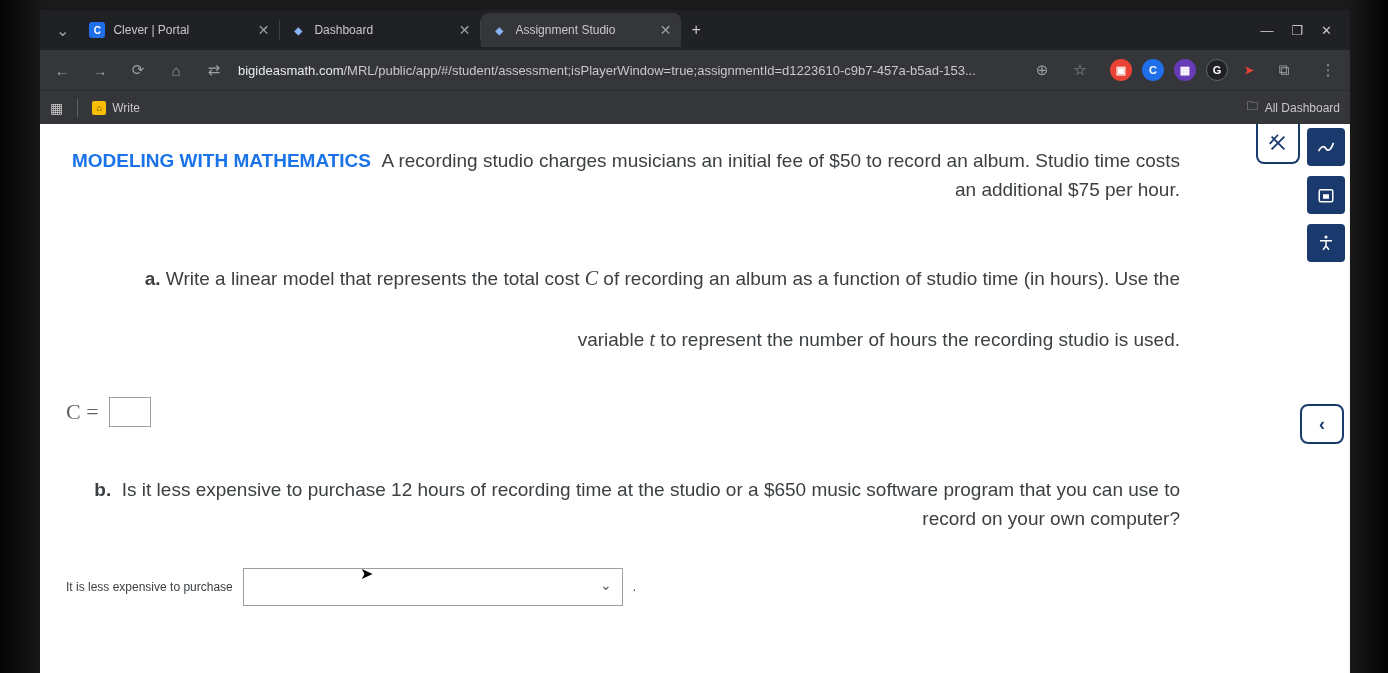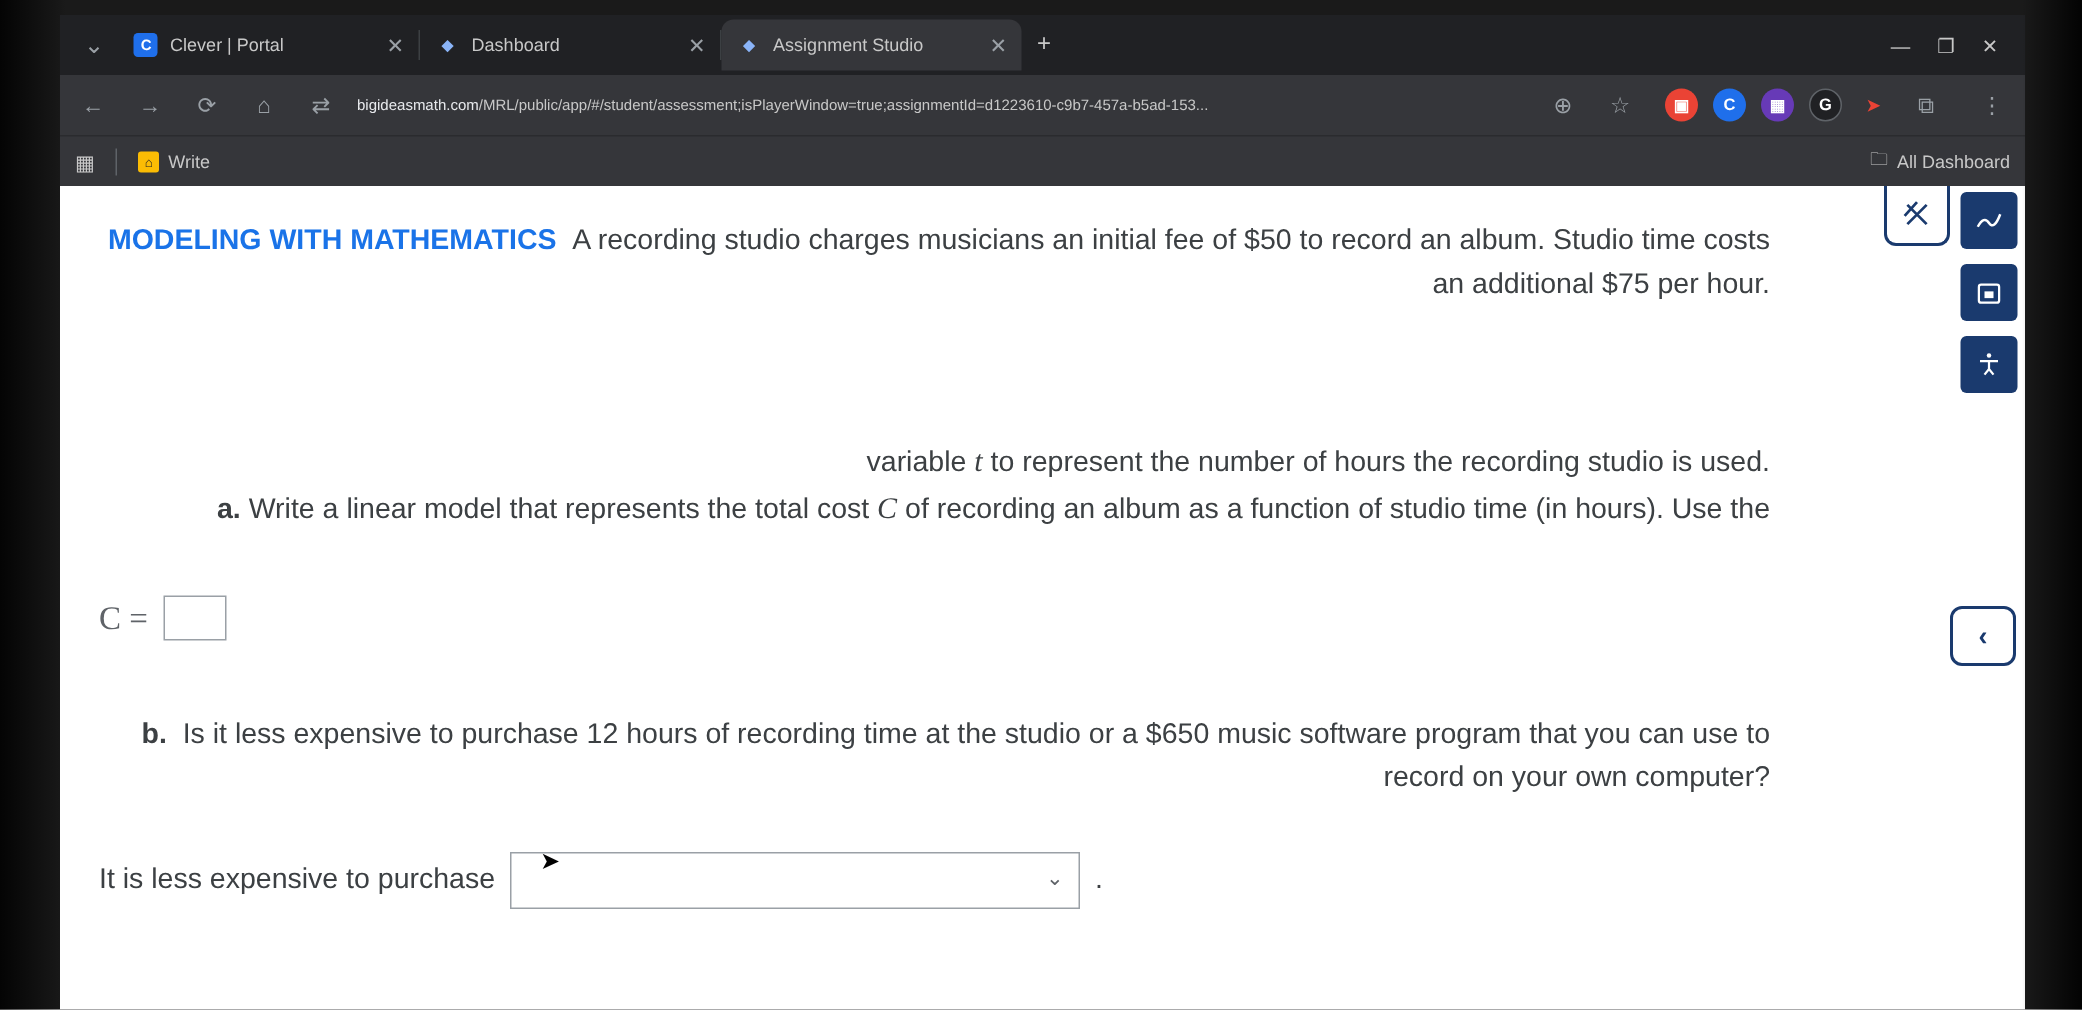--- a/index.html
+++ b/index.html
@@ -62,21 +62,21 @@
     background: #35363a;
     display: flex;
     align-items: center;
     padding: 0 8px;
     gap: 10px;
     color:#c8c8c8;
   }
   .addr-icon { width:28px; text-align:center; font-size:15px; cursor:pointer; color:#9aa0a6;}
   .url {
     flex:1;
-    font-size:10px;
+    font-size:13px;
     color:#c8c8c8;
     white-space:nowrap;
     overflow:hidden;
     text-overflow:ellipsis;
   }
   .url .host { color:#e8eaed; }
   .ext-icons { display:flex; gap:10px; align-items:center; padding:0 6px;}
   .ext-badge {
     width:22px; height:22px; border-radius:50%;
     display:flex; align-items:center; justify-content:center;
@@ -121,21 +121,21 @@
   }
   .spacer { height: 58px; }
   .part-label { font-weight:700; }
   .math-var { font-family: 'Times New Roman', serif; font-style: italic; font-size:20px;}
   .eq-row { display:flex; align-items:center; gap:10px; margin-top:40px; font-family:'Times New Roman', serif; font-size:22px; color:#5f6368;}
   .eq-box {
     width: 42px; height: 30px;
     border: 1px solid #9aa0a6;
     background:#fff;
   }
-  .answer-row { display:flex; align-items:center; gap:10px; margin-top:34px; font-size:19px; color:#3c4043;}
+  .answer-row { display:flex; align-items:center; gap:10px; margin-top:34px; font-size:12px; color:#3c4043;}
   .select-box {
     width: 380px; height: 38px;
     border: 1px solid #9aa0a6;
     background:#fff;
     position:relative;
   }
   .select-box::after {
     content:"⌄";
     position:absolute; right:10px; top:6px;
     color:#5f6368; font-size:14px;
@@ -304,27 +304,27 @@
     </div>
 
     <div class="problem">
       <p>
         <span class="heading">MODELING WITH MATHEMATICS</span>
         &nbsp;<span>A recording studio charges musicians an initial fee of $50 to record an album. Studio time costs an additional $75 per hour.</span>
       </p>
 
       <div class="spacer"></div>
 
-      <p style="margin-top:30px">
-        <span>variable </span><span class="math-var">t</span><span> to represent the number of hours the recording studio is used.</span>
-      </p>
       <p>
         <span class="part-label">a.</span>
         <span>Write a linear model that represents the total cost </span><span class="math-var">C</span><span> of recording an album as a function of studio time (in hours). Use the</span>
       </p>
+      <p style="margin-top:30px">
+        <span>variable </span><span class="math-var">t</span><span> to represent the number of hours the recording studio is used.</span>
+      </p>
 
       <div class="eq-row">
         <span>C =</span>
         <div class="eq-box"></div>
       </div>
 
       <p style="margin-top:46px">
         <span class="part-label">b.</span>
         &nbsp;<span>Is it less expensive to purchase 12 hours of recording time at the studio or a $650 music software program that you can use to record on your own computer?</span>
       </p>

